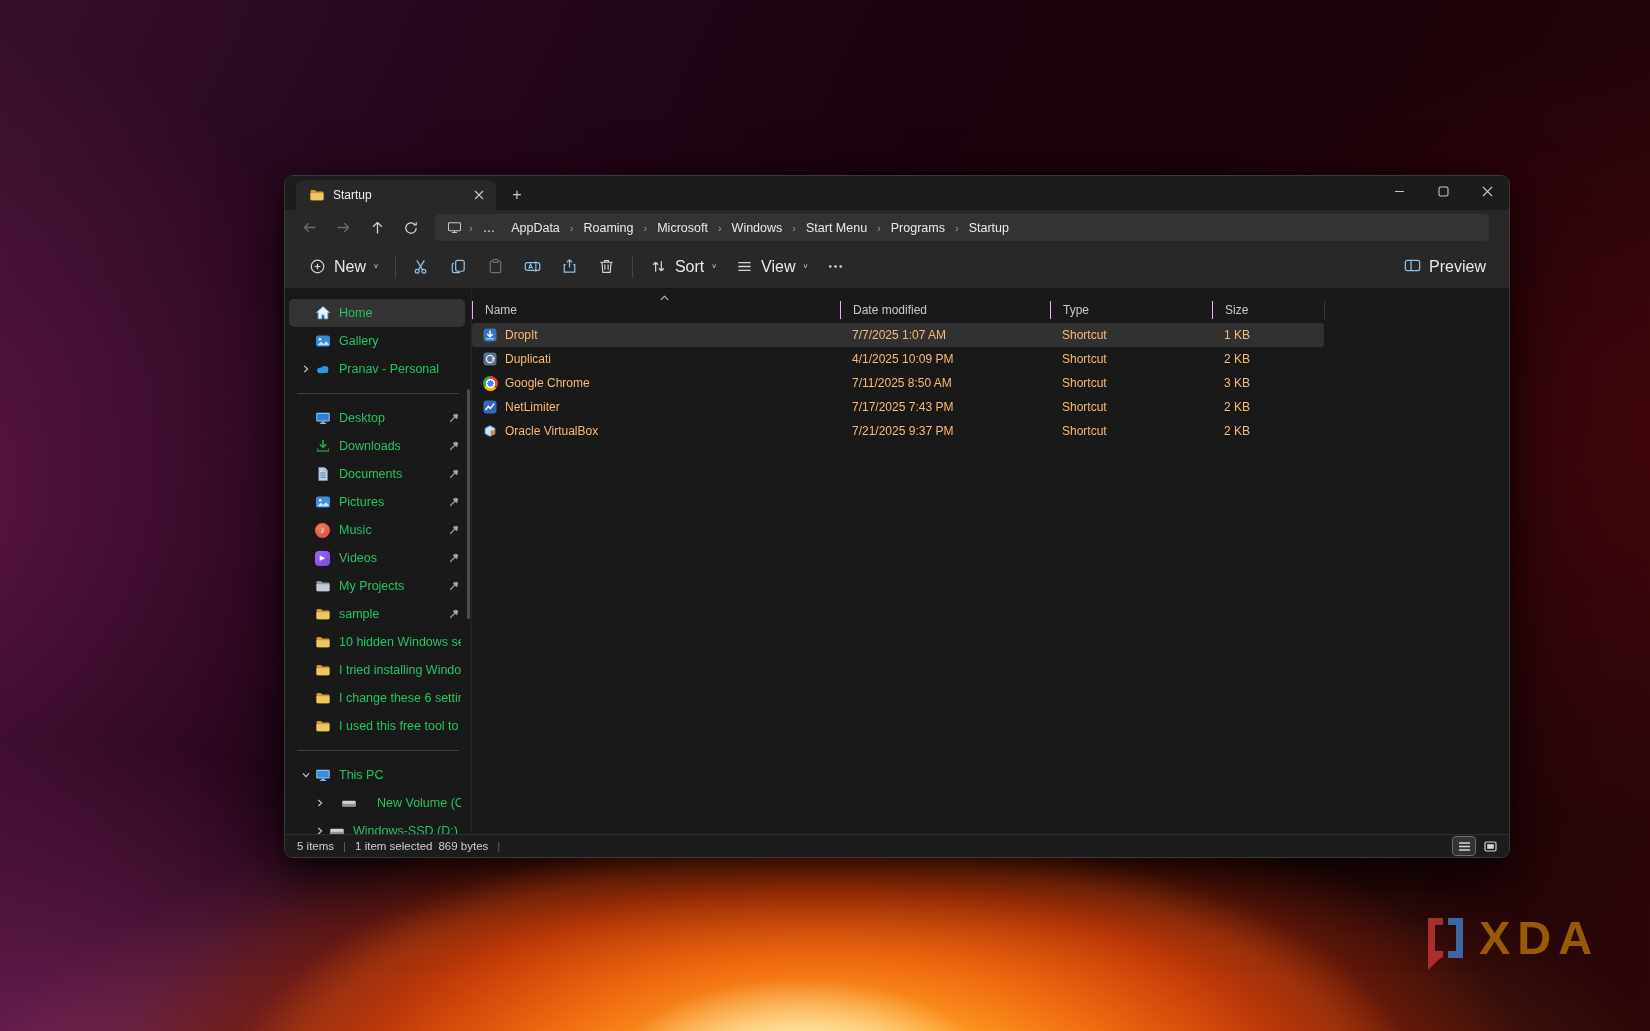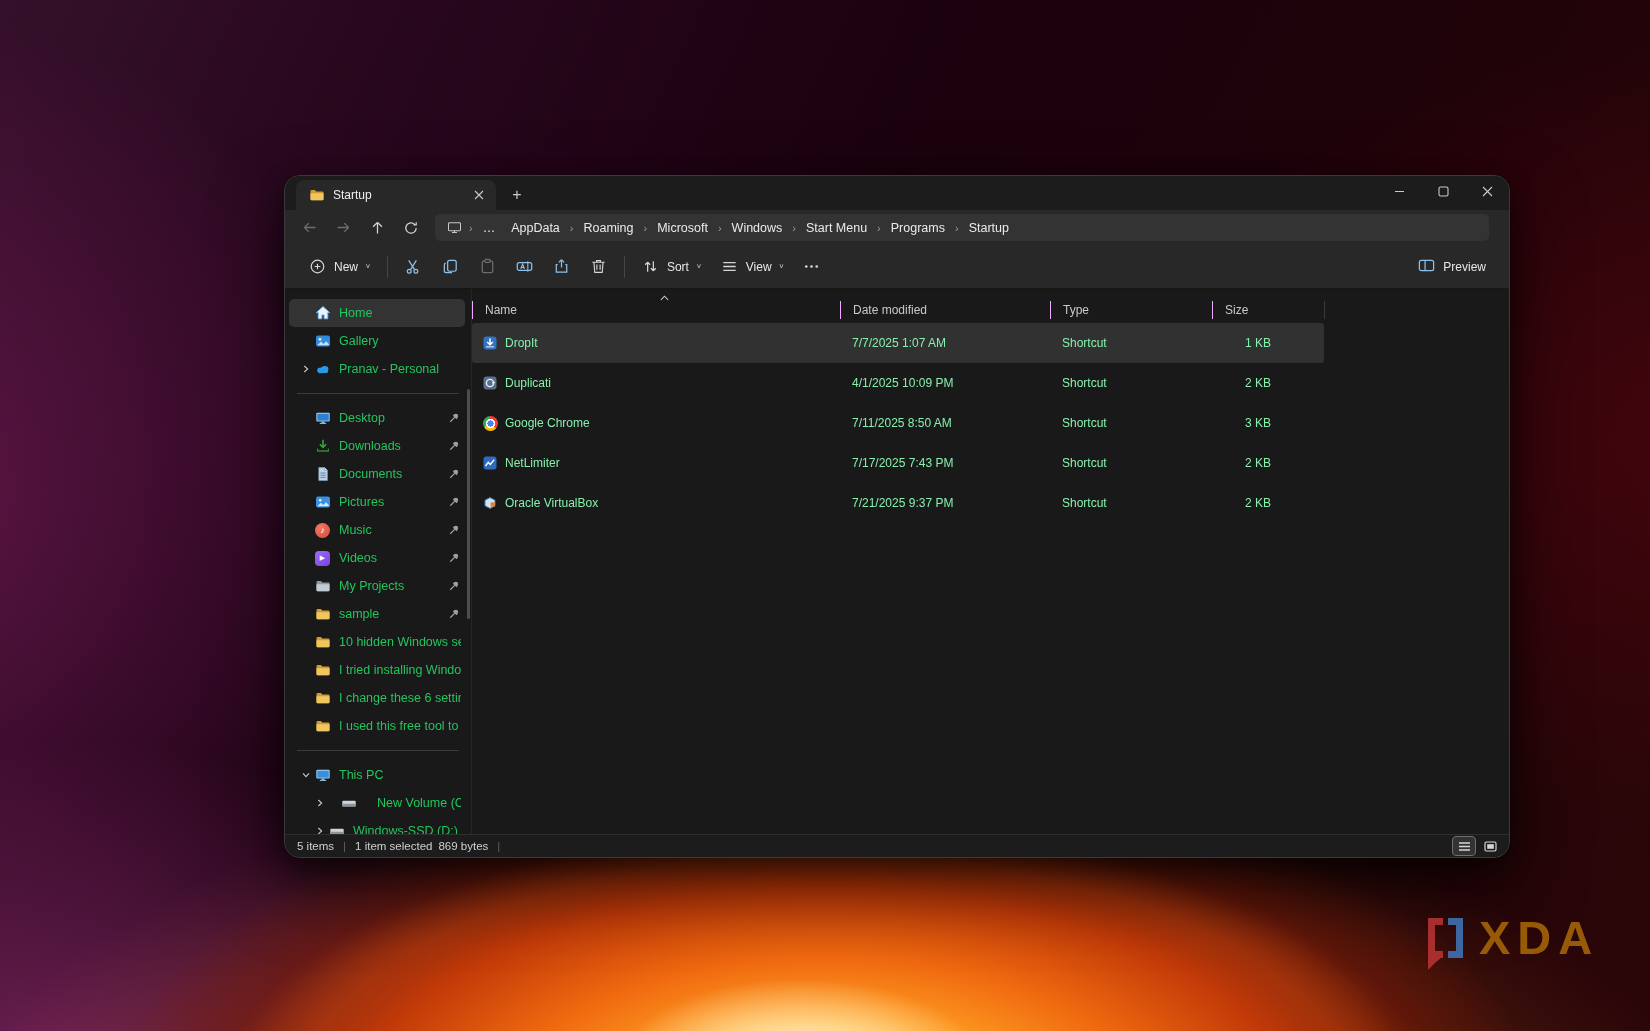--- a/index.html
+++ b/index.html
@@ -15,21 +15,21 @@
       radial-gradient(750px 750px at -6% 48%, rgba(130,28,95,.55), rgba(0,0,0,0) 65%),
       radial-gradient(820px 520px at 3% 103%, rgba(195,62,150,.45), rgba(0,0,0,0) 62%),
       radial-gradient(950px 640px at 104% 42%, rgba(85,6,16,.6), rgba(0,0,0,0) 62%),
       linear-gradient(115deg, #35102a 0%, #26061c 22%, #1b020e 46%, #1f0309 70%, #2b0608 100%);
   }
   .stage{ position:relative; width:1650px; height:1031px; overflow:hidden; }
 
   
   .win{
     position:absolute; left:284px; top:175px; width:1226px; height:683px;
-    background:#191919; border:1px solid #3a3a3a; border-radius:16px; overflow:hidden;
+    background:#191919; border:1px solid #3a3a3a; border-radius:9px; overflow:hidden;
     box-shadow:0 30px 70px rgba(0,0,0,.6), 0 8px 24px rgba(0,0,0,.45);
     display:flex; flex-direction:column; color:#e6e6e6; font-size:12px;
   }
 
   
   .tabstrip{ height:34px; background:#1c1c1c; display:flex; align-items:flex-end; flex:0 0 auto; position:relative; }
   .tab{ display:flex; align-items:center; gap:8px; width:200px; height:30px; margin-left:11px;
         background:#282828; border-radius:8px 8px 0 0; padding:0 8px 0 12px; }
   .tab .tlabel{ flex:1; font-size:12px; color:#f0f0f0; }
   .tclose{ width:18px; height:18px; border-radius:4px; display:flex; align-items:center; justify-content:center; color:#c9c9c9; }
@@ -47,21 +47,21 @@
   .csep{ color:#9a9a9a; font-size:11px; padding:0 1px; }
   .searchbar{ width:298px; height:27px; background:#333333; border-radius:5px; display:flex; align-items:center; padding:0 10px; }
   .searchbar input{ flex:1; background:transparent; border:none; outline:none; color:#e6e6e6; font-size:12px;
                     font-family:"Liberation Sans","DejaVu Sans",sans-serif; }
   .searchbar input::placeholder{ color:#9b9b9b; }
 
   
   .toolbar{ height:44px; background:#282828; display:flex; align-items:center; padding:0 14px; flex:0 0 auto;
             border-bottom:1px solid #161616; }
   .tbtn{ display:flex; align-items:center; gap:7px; height:32px; padding:0 9px; border-radius:5px; color:#e8e8e8; }
-  .tbtn .tlab{ font-size:12px; }
+  .tbtn .tlab{ font-size:16px; }
   .chev{ font-size:8px; color:#bdbdbd; transform:scaleY(.8); }
   .tsep{ width:1px; height:22px; background:#454545; margin:0 7px; }
   .tspacer{ flex:1; }
 
   
   .content{ flex:1; display:flex; min-height:0; background:#191919; position:relative; }
   .sidebar{ width:186px; flex:0 0 auto; padding-top:10px; overflow:hidden; position:relative; }
   .srow{ display:flex; align-items:center; height:28px; margin:0 6px 0 4px; padding:0 4px 0 8px; border-radius:5px; }
   .srow.sel{ background:#333333; }
   .sexp{ width:17px; display:flex; align-items:center; justify-content:center; flex:0 0 auto; }
@@ -72,26 +72,26 @@
   .side-scroll{ position:absolute; right:1px; top:100px; width:3px; height:230px; background:#4d4d4d; border-radius:2px; }
 
   .filearea{ flex:1; border-left:1px solid #262626; display:flex; flex-direction:column; position:relative; padding-top:4px; }
   .fhead{ display:grid; grid-template-columns:368px 210px 162px 112px; height:26px; align-items:center;
           color:#c9c9c9; font-size:12px; position:relative; margin-top:4px; }
   .fhead .hc{ padding-left:12px; height:18px; line-height:18px; border-left:1px solid #f0abfc; }
   .fhead .hc:first-child{ border-left:none; }
   .fhead .hc.size{ }
   .fhead::after{ content:""; position:absolute; right:-1px; top:4px; height:18px; width:1px; background:#3a3a3a; left:852px; }
   .sortcaret{ position:absolute; top:-7px; left:188px; color:#c9c9c9; }
-  .frow{ display:grid; grid-template-columns:368px 210px 162px 112px; height:40px; align-items:center;
-         font-size:12px; color:#86efac; border-radius:3px; margin-right:370px; }
+  .frow{ display:grid; grid-template-columns:368px 210px 162px 112px; height:24px; align-items:center;
+         font-size:12px; color:#fdba74; border-radius:3px; margin-right:370px; }
   .frow.sel{ background:#313131; }
   .fc{ padding-left:12px; white-space:nowrap; overflow:hidden; }
   .fc.namec{ display:flex; align-items:center; gap:7px; padding-left:10px; }
-  .fc.sizec{ text-align:center; padding-right:32px; }
+  .fc.sizec{ text-align:left; padding-right:32px; }
   .fic{ width:16px; height:16px; flex:0 0 auto; display:flex; align-items:center; justify-content:center; }
 
   
   .statusbar{ height:23px; background:#1c1c1c; border-top:1px solid #2e2e2e; display:flex; align-items:center;
               padding:0 8px 0 12px; font-size:11.5px; color:#cfcfcf; flex:0 0 auto; }
   .ssep{ color:#5f5f5f; margin:0 9px; }
   .sgap{ width:6px; }
   .sspacer{ flex:1; }
   .vtoggle{ width:22px; height:18px; display:flex; align-items:center; justify-content:center; border-radius:3px; margin-left:4px; }
   .vtoggle.active{ background:#333; outline:1px solid #6f6f6f; }

